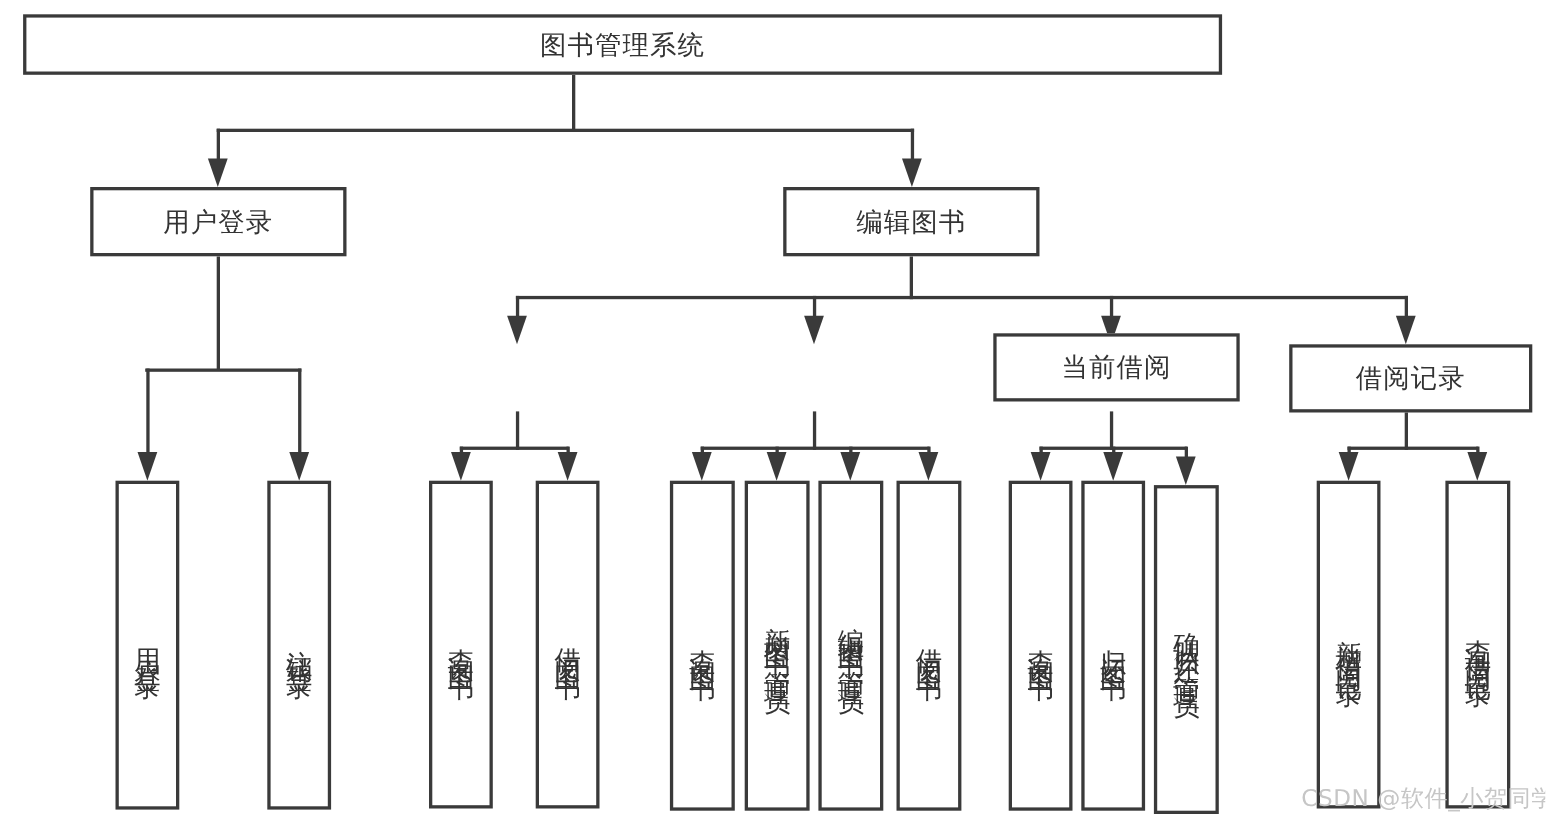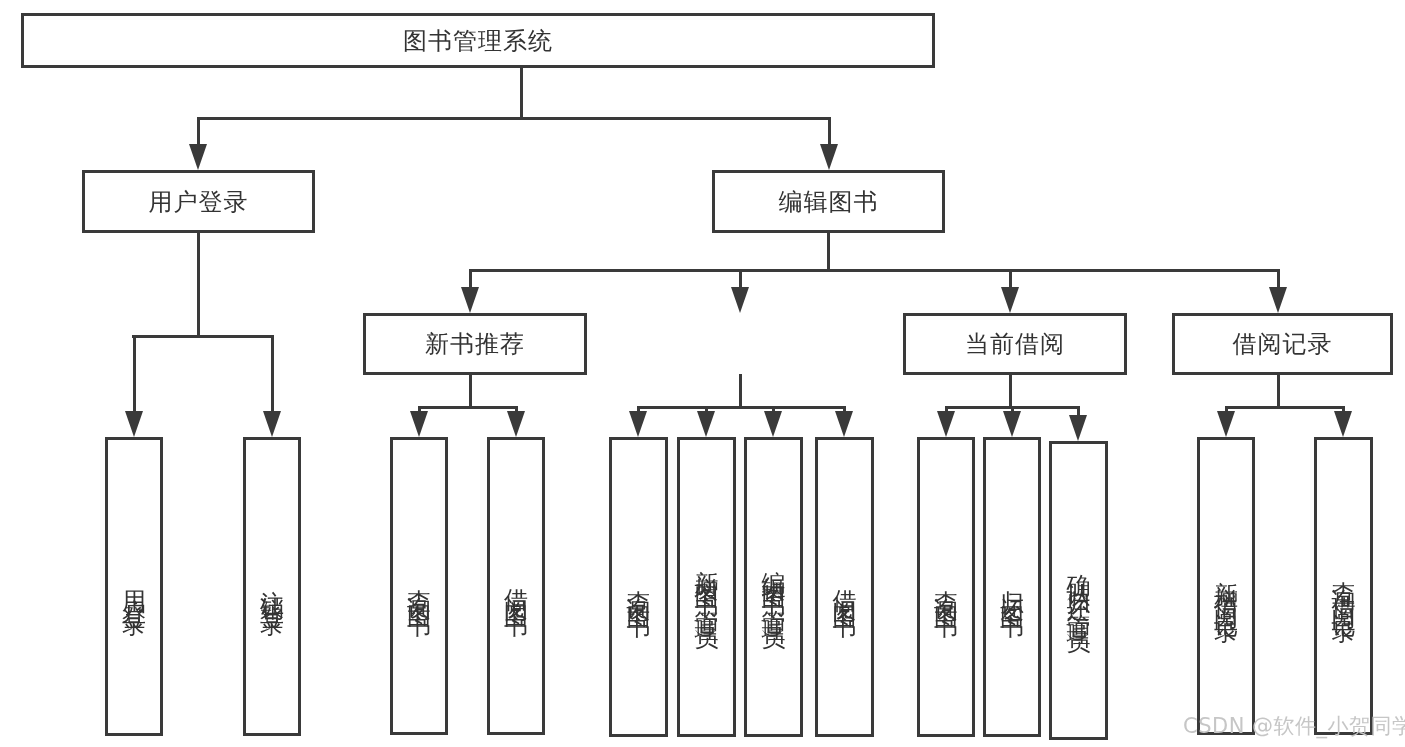--- a/index.html
+++ b/index.html
@@ -91,35 +91,32 @@
   <div class="vline" style="left:1077px;top:406px;height:13px"></div>
   <div class="arr" style="left:1069px;top:415px"></div>
 
   <div class="vline" style="left:1277px;top:374px;height:35px"></div>
   <div class="hline" style="left:1225px;top:406px;width:119px"></div>
   <div class="vline" style="left:1225px;top:406px;height:9px"></div>
   <div class="arr" style="left:1217px;top:411px"></div>
   <div class="vline" style="left:1342px;top:406px;height:9px"></div>
   <div class="arr" style="left:1334px;top:411px"></div>
 
-  <div class="hbox" style="left:21px;top:13px;width:914px;height:55px">
+  <div class="hbox" style="left:21px;top:13px;width:1090px;height:55px">
     <span>图书管理系统</span>
   </div>
 
   <div class="hbox" style="left:82px;top:170px;width:233px;height:63px">
     <span>用户登录</span>
   </div>
   <div class="hbox" style="left:712px;top:170px;width:233px;height:63px">
     <span>编辑图书</span>
   </div>
 
-  <div class="hbox" style="left:363px;top:313px;width:224px;height:62px">
-    <span>新书推荐</span>
-  </div>
-  <div class="hbox" style="left:903px;top:313px;width:224px;height:62px">
+  <div class="hbox" style="left:903px;top:303px;width:224px;height:62px">
     <span>当前借阅</span>
   </div>
   <div class="hbox" style="left:1172px;top:313px;width:221px;height:62px">
     <span>借阅记录</span>
   </div>
 
   <div class="vbox" style="left:105px;top:437px;width:58px;height:299px">
     <span class="vtext">用户登录</span>
   </div>
   <div class="vbox" style="left:243px;top:437px;width:58px;height:299px">

